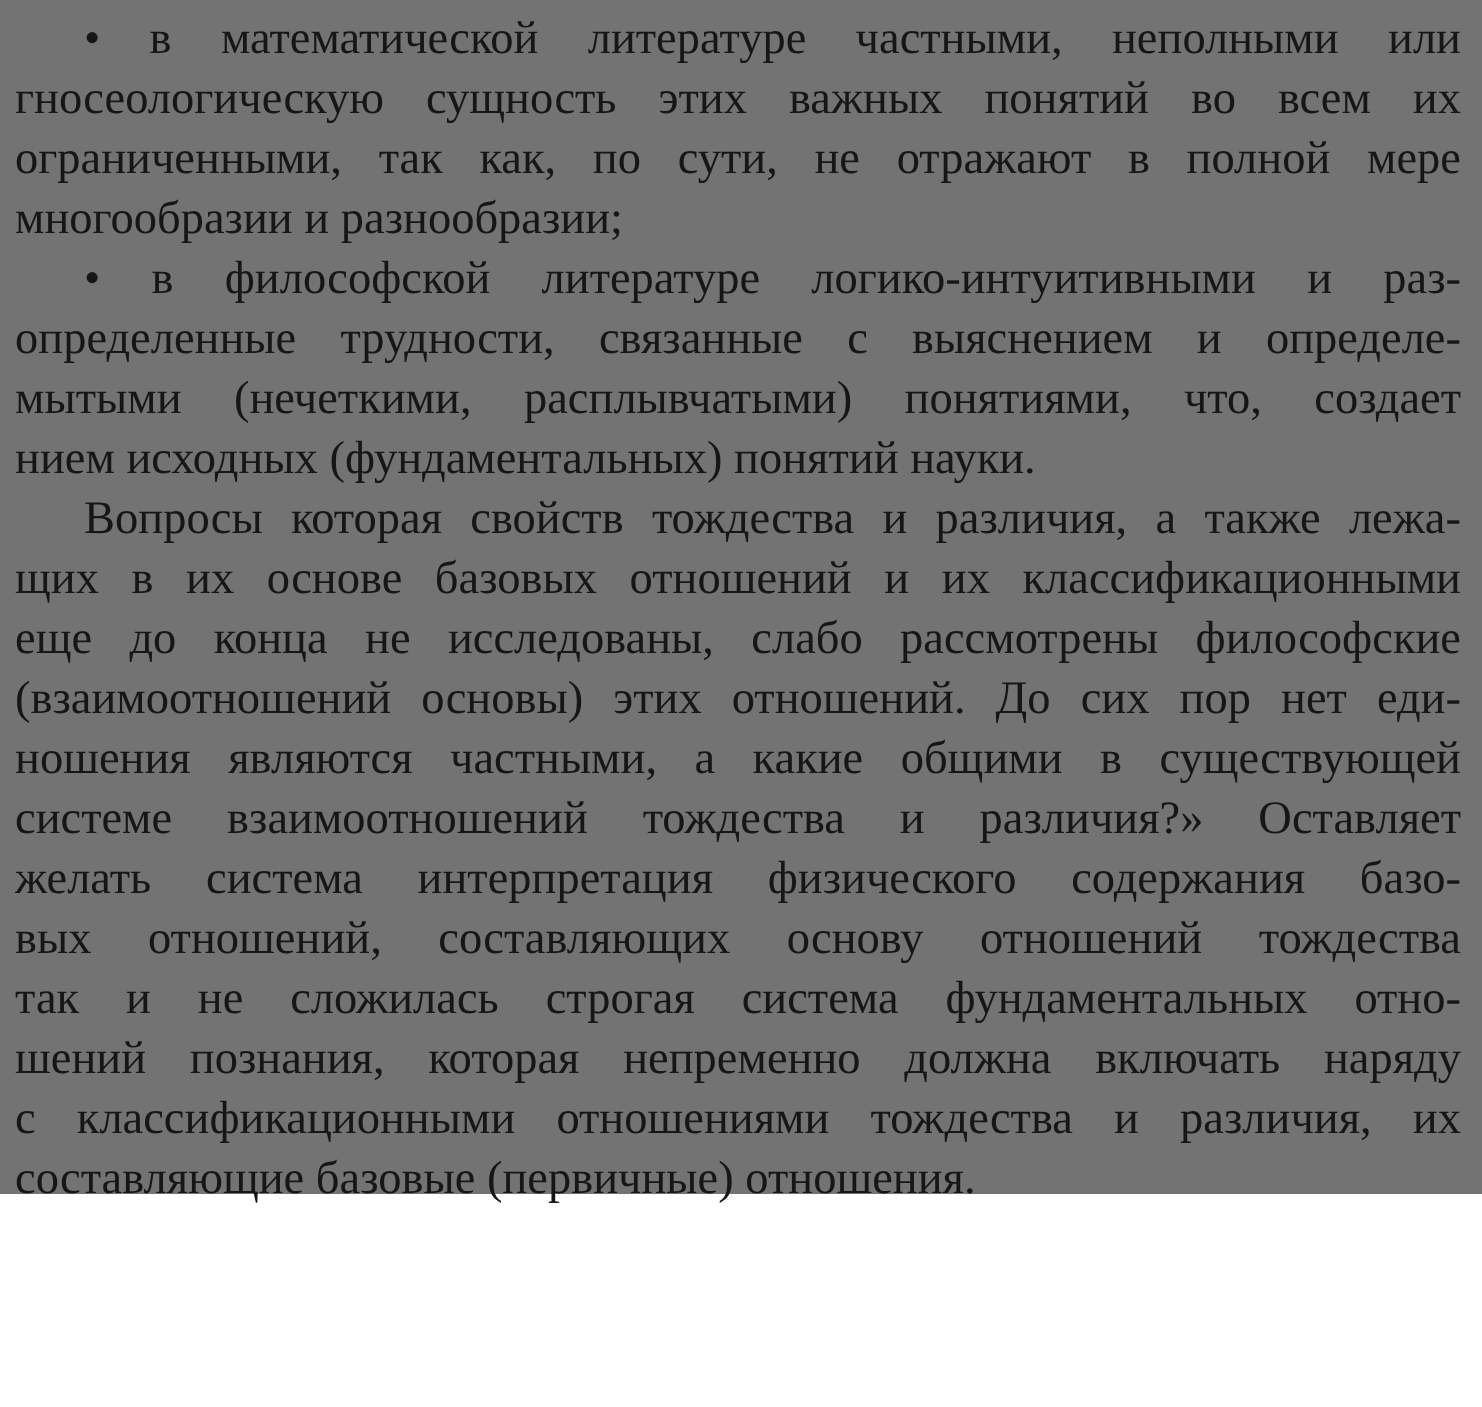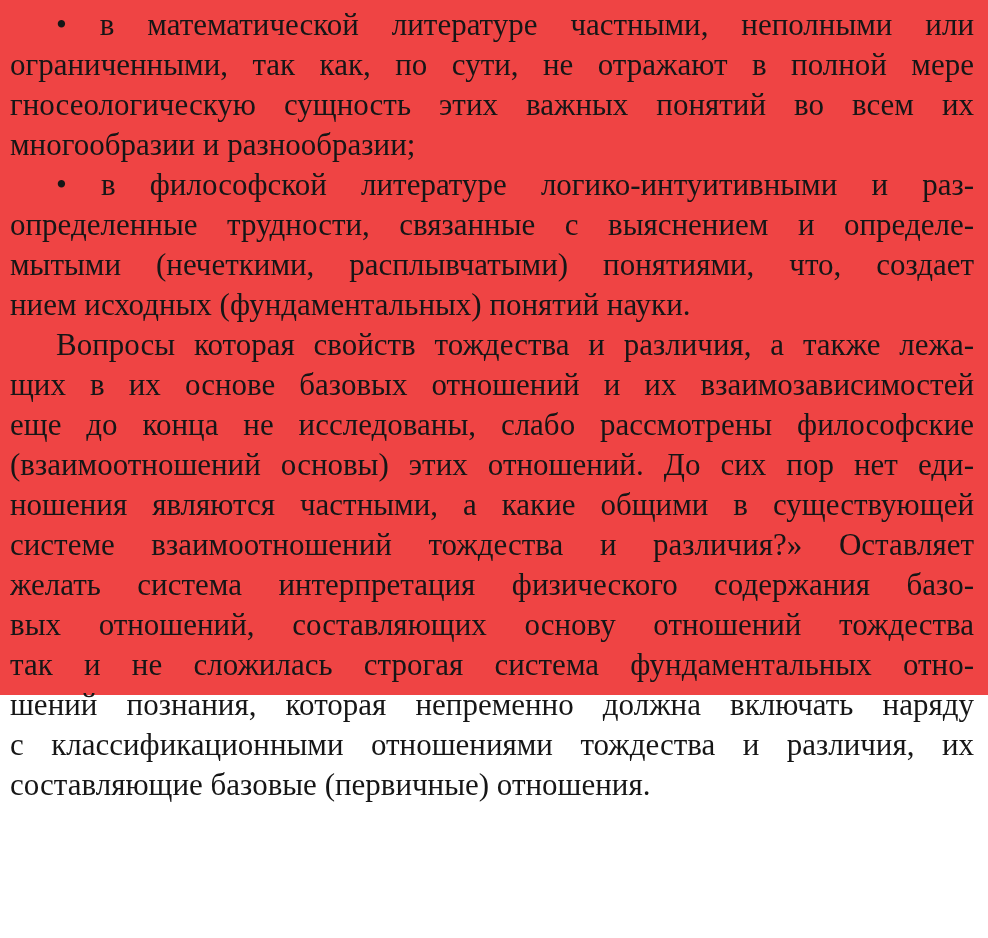--- a/index.html
+++ b/index.html
@@ -8,23 +8,23 @@
   }
   body {
     width: 988px;
     height: 938px;
     background: #ffffff;
     overflow: hidden;
   }
   .page {
     box-sizing: border-box;
     width: 988px;
-    height: 695px;
+    height: 796px;
     padding: 5px 14px 0 10px;
-    background: #ef4444;
+    background: #737373;
   }
   .paragraph {
     margin: 0;
     padding: 0;
   }
   .line {
     font-family: "Liberation Serif", "DejaVu Serif", serif;
     font-size: 31px;
     line-height: 40px;
     height: 40px;
@@ -41,35 +41,35 @@
     text-align-last: left;
   }
 </style>
 </head>
 <body>
 
 <div class="page">
 
   <div class="paragraph">
     <div class="line first">• в математической литературе частными, неполными или</div>
+    <div class="line">гносеологическую сущность этих важных понятий во всем их</div>
     <div class="line">ограниченными, так как, по сути, не отражают в полной мере</div>
-    <div class="line">гносеологическую сущность этих важных понятий во всем их</div>
     <div class="line last">многообразии и разнообразии;</div>
   </div>
 
   <div class="paragraph">
     <div class="line first">• в философской литературе логико-интуитивными и раз-</div>
     <div class="line">определенные трудности, связанные с выяснением и определе-</div>
     <div class="line">мытыми (нечеткими, расплывчатыми) понятиями, что, создает</div>
     <div class="line last">нием исходных (фундаментальных) понятий науки.</div>
   </div>
 
   <div class="paragraph">
     <div class="line first">Вопросы которая свойств тождества и различия, а также лежа-</div>
-    <div class="line">щих в их основе базовых отношений и их взаимозависимостей</div>
+    <div class="line">щих в их основе базовых отношений и их классификационными</div>
     <div class="line">еще до конца не исследованы, слабо рассмотрены философские</div>
     <div class="line">(взаимоотношений основы) этих отношений. До сих пор нет еди-</div>
     <div class="line">ношения являются частными, а какие общими в существующей</div>
     <div class="line">системе взаимоотношений тождества и различия?» Оставляет</div>
     <div class="line">желать система интерпретация физического содержания базо-</div>
     <div class="line">вых отношений, составляющих основу отношений тождества</div>
     <div class="line">так и не сложилась строгая система фундаментальных отно-</div>
     <div class="line">шений познания, которая непременно должна включать наряду</div>
     <div class="line">с классификационными отношениями тождества и различия, их</div>
     <div class="line last">составляющие базовые (первичные) отношения.</div>

